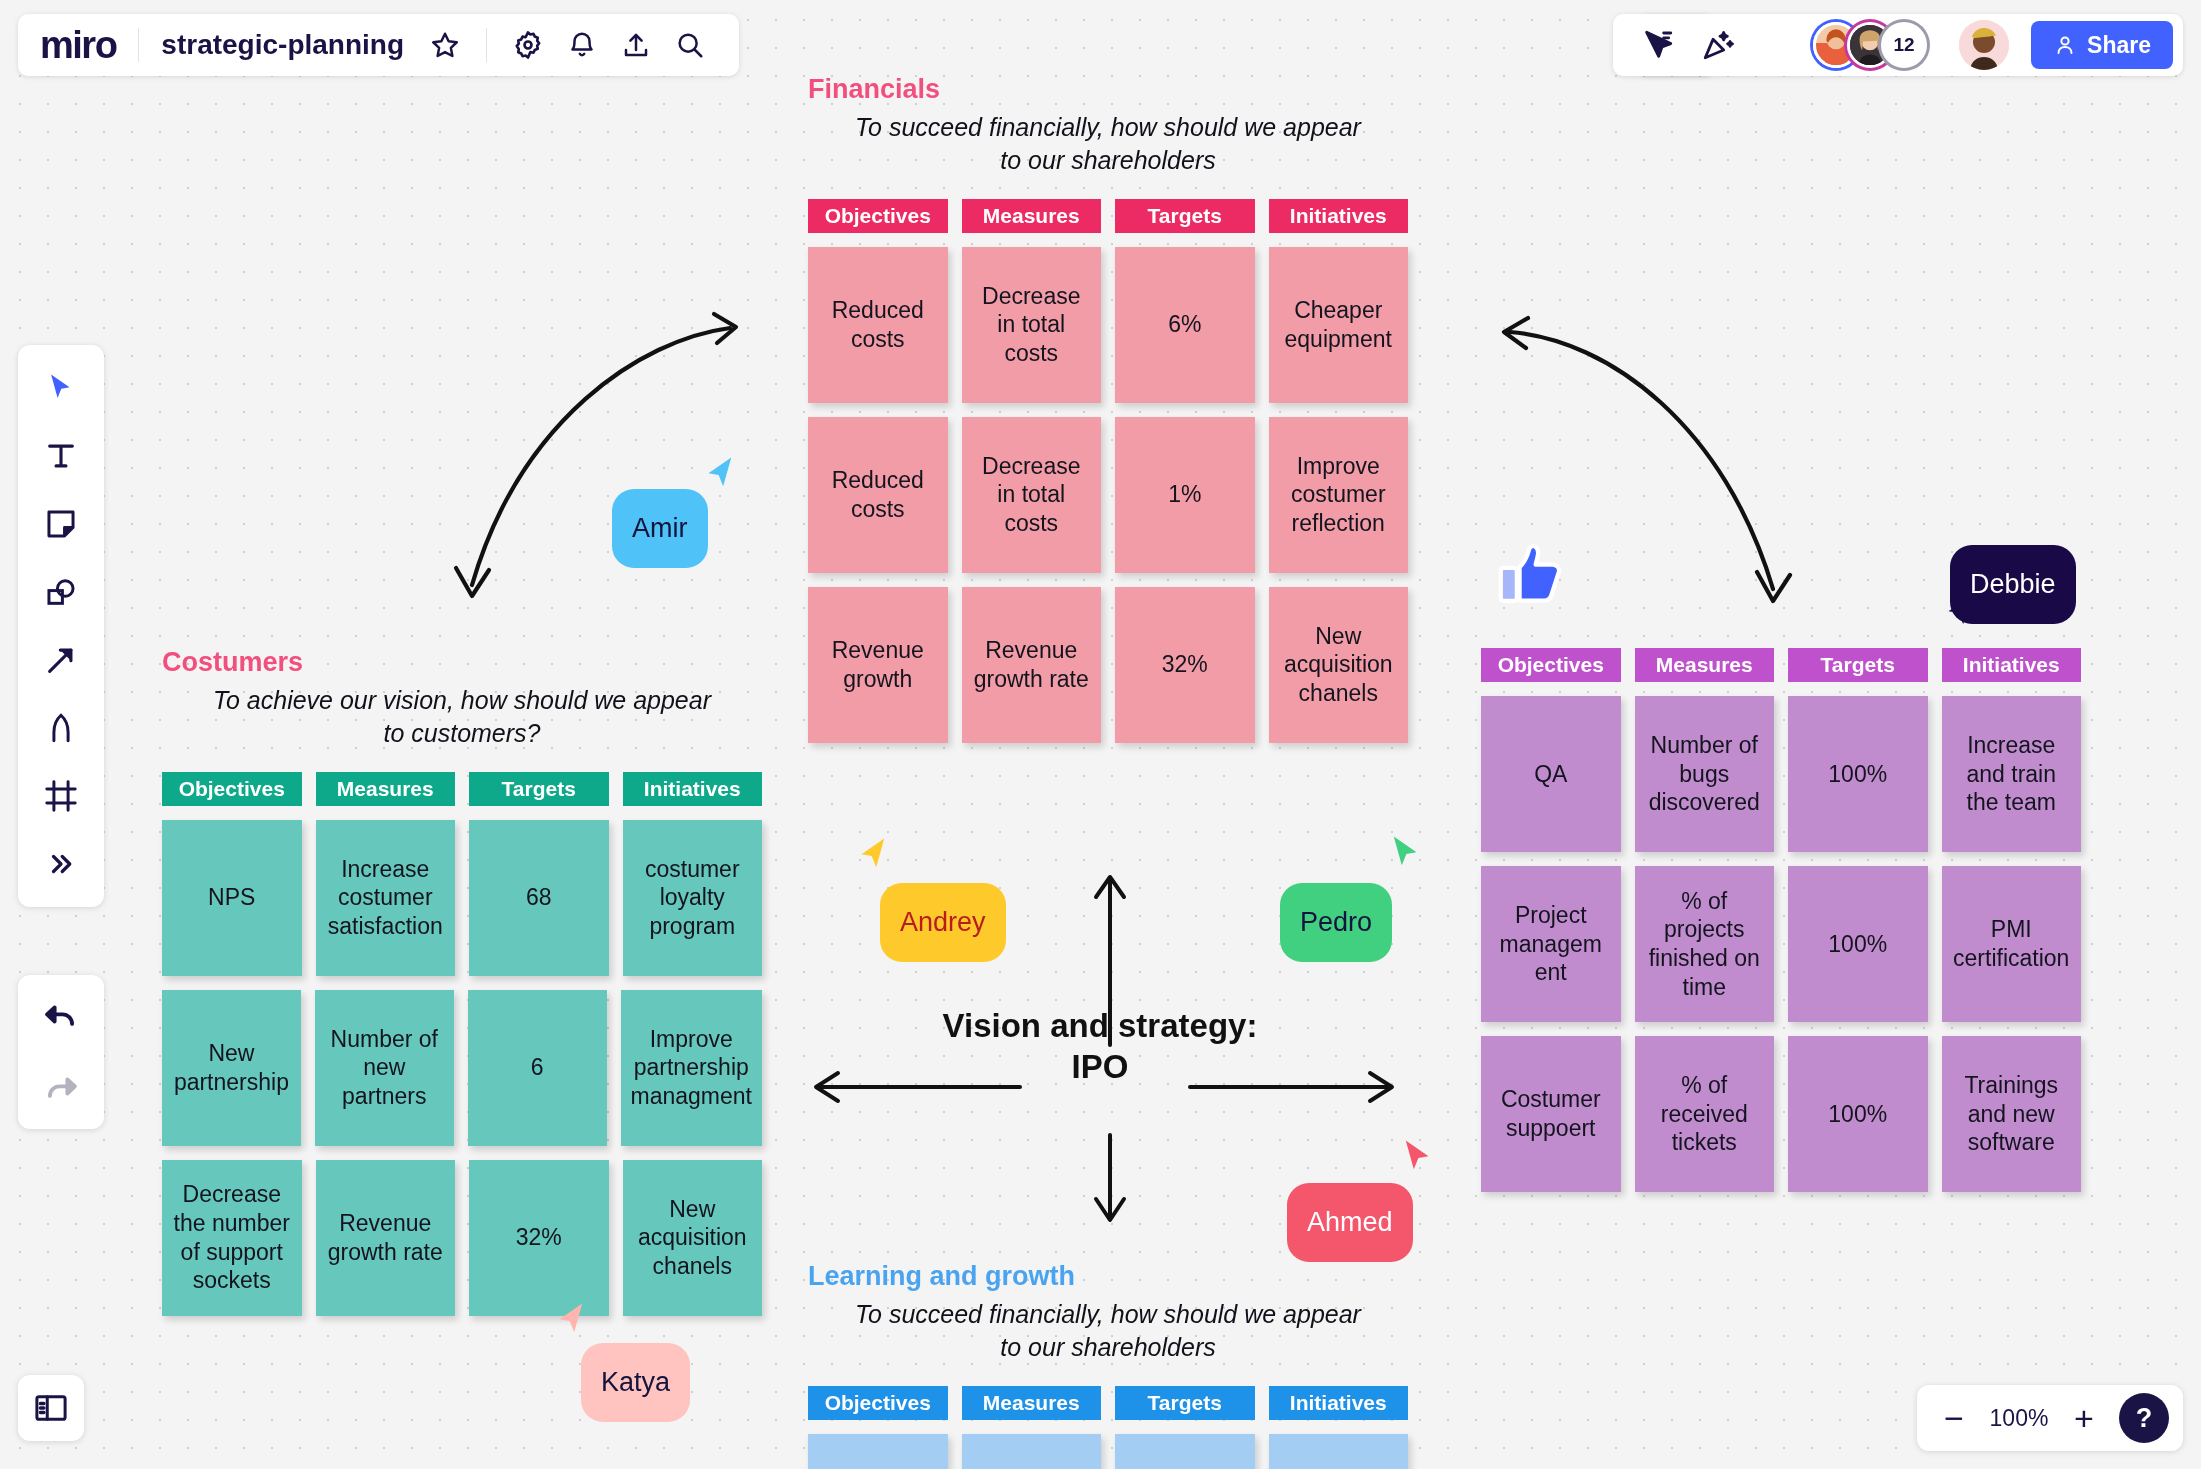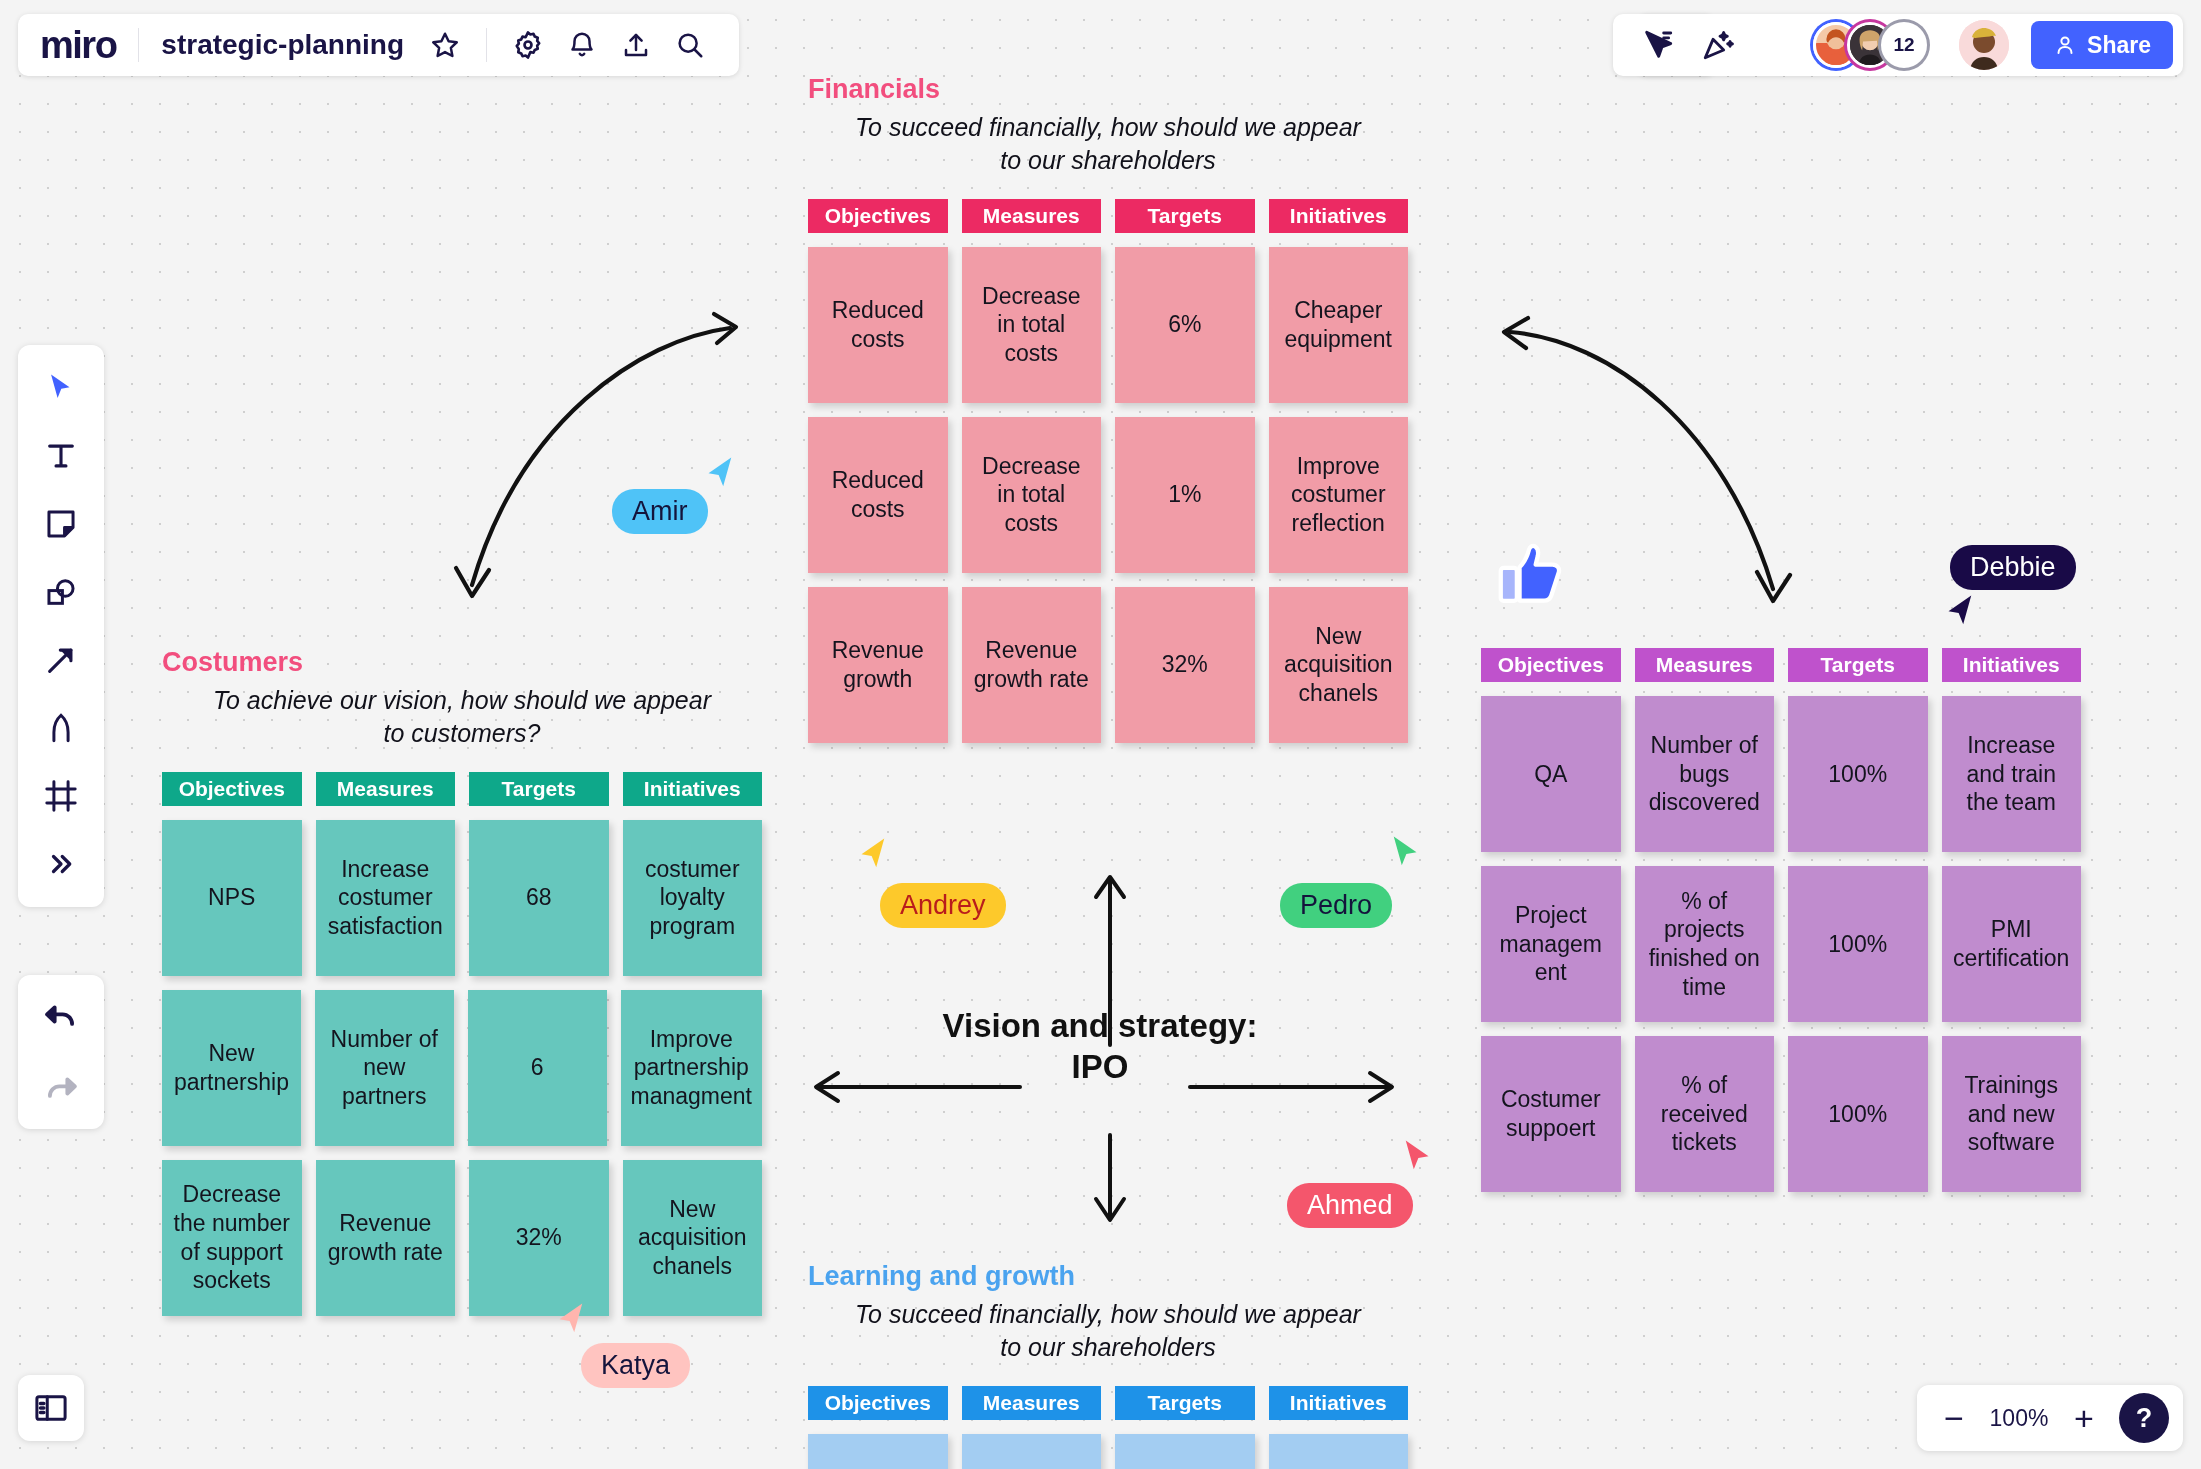--- a/index.html
+++ b/index.html
@@ -158,21 +158,21 @@
   
   .vision {
     position: absolute; left: 800px; top: 1005px; width: 600px;
     text-align: center; font-size: 33px; font-weight: 700;
     color: #111; line-height: 1.25; white-space: pre-line;
   }
 
   
   .cursor-grp { position: absolute; }
   .cursor-chip {
-    border-radius: 22px; padding: 7px 20px;
+    border-radius: 22px; padding: 24px 20px;
     font-size: 27px; font-weight: 400;
     display: inline-block; white-space: nowrap;
   }
   .arrow-svg { position: absolute; }
 
   .thumbup { position: absolute; }
 </style>
 </head>
 <body>
 

